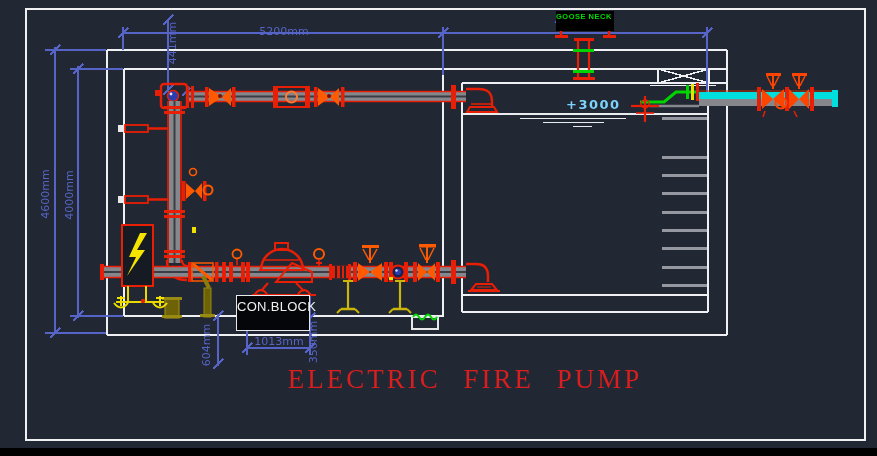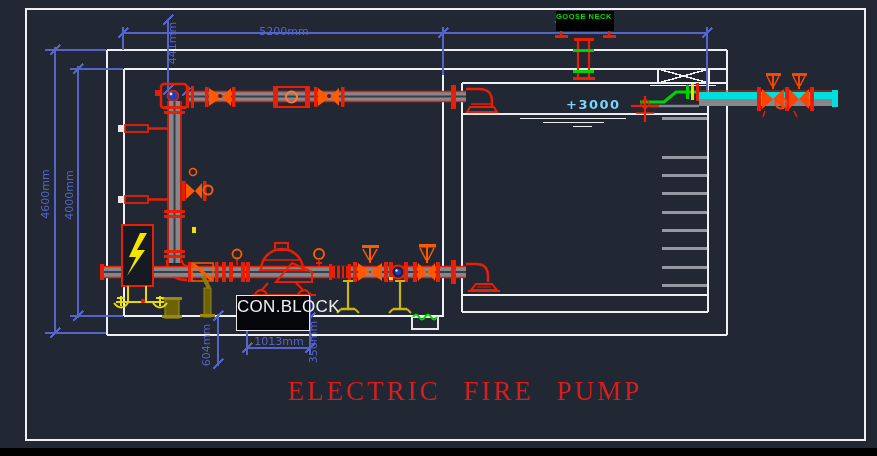--- a/index.html
+++ b/index.html
@@ -9,21 +9,21 @@
   svg.layer{position:absolute;left:0;top:0;width:877px;height:456px;}
   #frame{left:25px;top:8px;width:841px;height:433px;border:2px solid #f0f0f3;box-sizing:border-box;}
   .dimtext{color:#5564c6;font-size:11px;font-family:"DejaVu Sans",sans-serif;
            text-align:center;white-space:nowrap;line-height:12px;}
   .vtext{transform:rotate(-90deg);transform-origin:center center;}
   #lbl-gooseneck{left:556px;top:11px;width:58px;height:20px;background:#000;color:#00dd00;
       font-size:7.5px;font-weight:bold;letter-spacing:.5px;text-align:left;line-height:12px;}
   #lbl-level{left:566px;top:97px;width:56px;height:14px;color:#7dd3fc;font-size:13px;
       font-weight:bold;letter-spacing:1.5px;font-family:"DejaVu Sans",sans-serif;}
   #lbl-conblock{left:236px;top:295px;width:74px;height:36px;border:1.5px solid #e9e9ec;
-      background:#04060a;color:#f0f0f0;font-size:17px;text-align:center;line-height:21px;
+      background:#04060a;color:#f0f0f0;font-size:13px;text-align:center;line-height:21px;
       letter-spacing:.3px;box-sizing:border-box;}
   .titletext{color:#d81e1e;font-family:"Liberation Serif",serif;font-size:27px;
       letter-spacing:3px;word-spacing:13px;text-align:center;white-space:nowrap;}
   #black-strip{left:0;top:448px;width:877px;height:8px;background:#000;}
 </style>
 </head>
 <body>
 
 <div id="canvas">
 
@@ -389,16 +389,16 @@
       <line x1="794" y1="111" x2="797" y2="117" stroke="#e81f04" stroke-width="1.5"></line>
     </g>
 
     <path d="M413,317 q3,-5 6,0 t6,0 t6,0 t6,0" stroke="#00d400" stroke-width="2" fill="none"></path>
   </svg>
 
   <div id="lbl-gooseneck" class="abs">GOOSE NECK</div>
   <div id="lbl-level" class="abs">+3000</div>
   <div id="lbl-conblock" class="abs">CON.BLOCK</div>
 
-  <div class="abs titletext" style="left:270px;top:364px;width:390px;margin-top:12px;">ELECTRIC FIRE PUMP</div>
+  <div class="abs titletext" style="left:270px;top:364px;width:390px;">ELECTRIC FIRE PUMP</div>
 
   <div id="black-strip" class="abs"></div>
 </div>
 
 </body></html>

